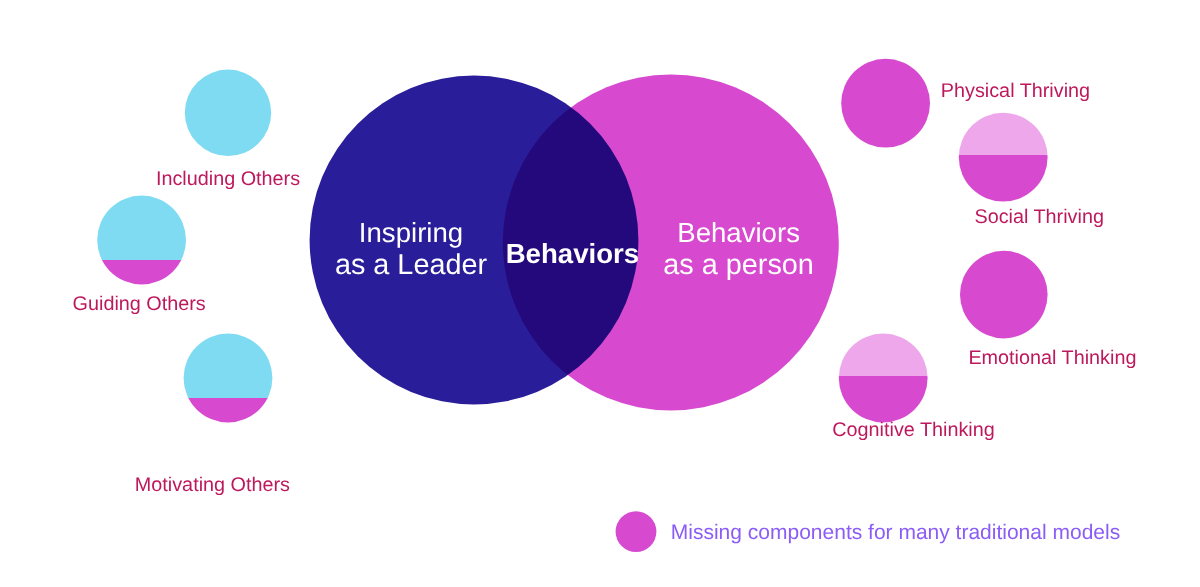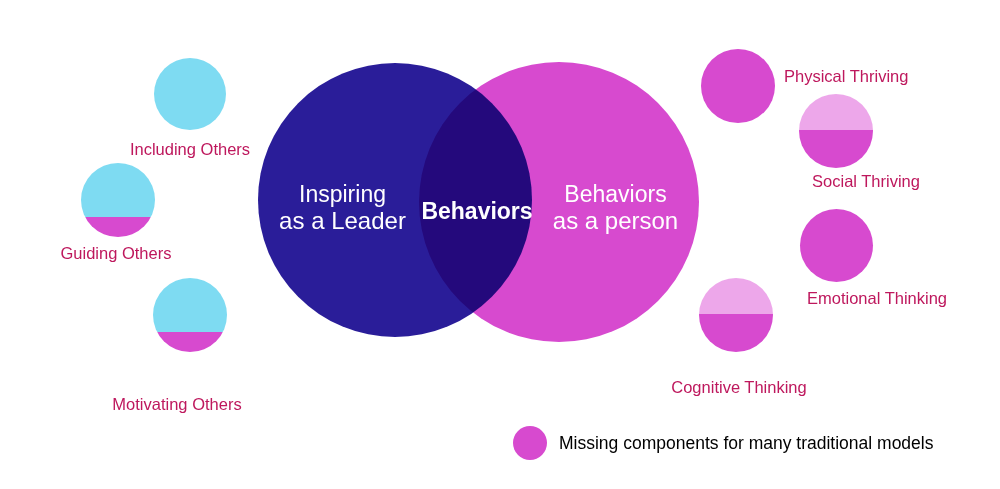--- a/index.html
+++ b/index.html
@@ -42,25 +42,25 @@
   .sat-cognitive  { left: 699px; top: 278px; width: 74px; height: 74px; }
 
   
   .sat-label { color: #be185d; font-size: 16.5px; line-height: 20px; text-align: center; white-space: nowrap; }
   .lbl-including  { left: 100px; top: 139px; width: 180px; }
   .lbl-guiding    { left: 26px;  top: 243px; width: 180px; }
   .lbl-motivating { left: 87px;  top: 359px; width: 180px; margin-top: 35px; }
   .lbl-physical   { left: 784px; top: 66px;  text-align: left; }
   .lbl-social     { left: 776px; top: 171px; width: 180px; }
   .lbl-emotional  { left: 787px; top: 288px; width: 180px; }
-  .lbl-cognitive  { left: 649px; top: 377px; width: 180px; }
+  .lbl-cognitive  { left: 649px; top: 348px; width: 180px; text-align: right; }
 
   
   .legend-dot  { left: 513px; top: 426px; width: 34px; height: 34px; background: #D74ACF; }
-  .legend-text { left: 559px; top: 433px; color: #000000; font-size: 17.5px; line-height: 21px; white-space: nowrap; }
+  .legend-text { left: 559px; top: 433px; color: #8b5cf6; font-size: 17.5px; line-height: 21px; white-space: nowrap; }
 </style>
 </head>
 <body>
 
 <div id="canvas">
 
   <div class="abs circle venn-left"></div>
   <div class="abs circle venn-right"></div>
 
   <div class="abs venn-text venn-left-text">

